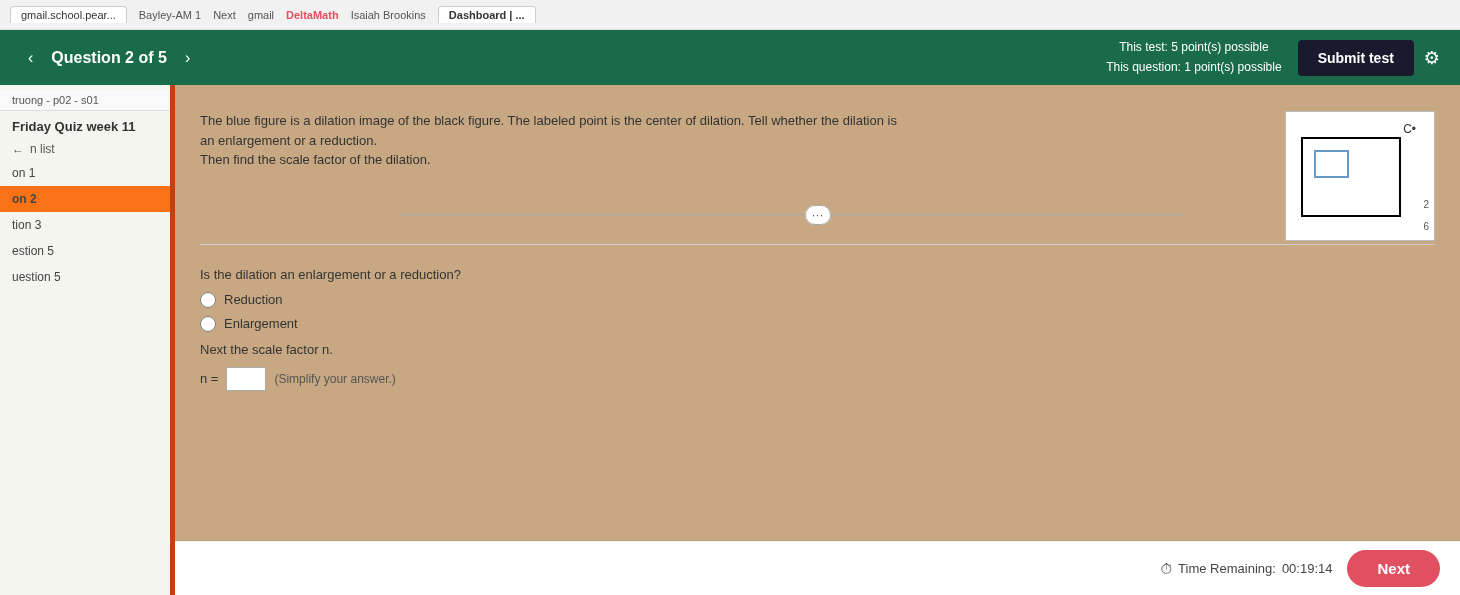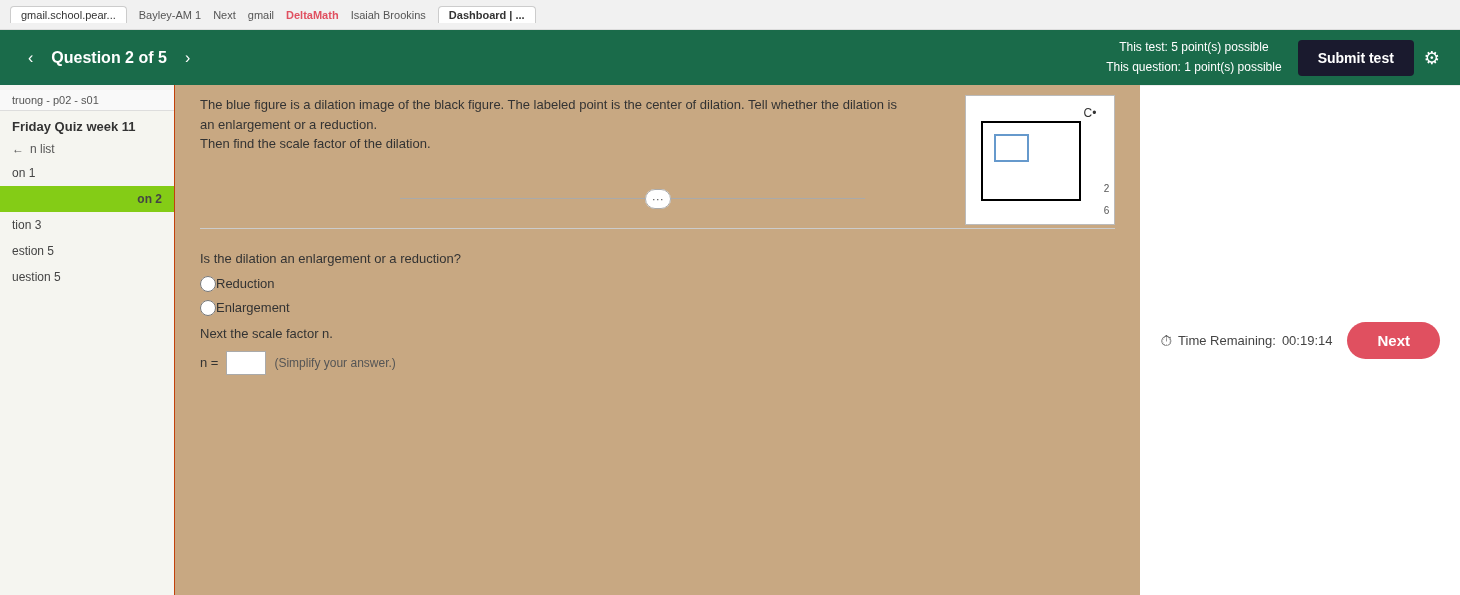--- a/index.html
+++ b/index.html
@@ -35,21 +35,21 @@
     }
     .browser-link {
       color: #555;
       font-size: 11px;
     }
 
     
     .sidebar {
       width: 175px;
       background: #f5f5f0;
-      border-right: 1px solid #c2410c;
+      border-right: 5px solid #c2410c;
       flex-shrink: 0;
       padding-top: 5px;
     }
     .sidebar-header {
       font-size: 13px;
       font-weight: bold;
       color: #333;
       padding: 8px 12px 4px 12px;
     }
     .sidebar-collapse-btn {
@@ -156,21 +156,21 @@
       padding: 10px 0;
     }
     .question-label {
       font-size: 13px;
       color: #333;
       margin-bottom: 10px;
     }
     .radio-option {
       display: flex;
       align-items: center;
-      gap: 0;
+      gap: 8px;
       margin-bottom: 8px;
       font-size: 13px;
       color: #333;
       cursor: pointer;
     }
     .radio-option input[type="radio"] {
       width: 16px;
       height: 16px;
       cursor: pointer;
     }
@@ -238,21 +238,22 @@
       overflow: hidden;
     }
     .right-panel {
       flex: 1;
       display: flex;
       flex-direction: column;
     }
     .content-with-footer {
       flex: 1;
       display: flex;
-      flex-direction: row;
+      flex-direction: column;
+      margin-top: 16px;
     }
     .scrollable-content {
       flex: 1;
       overflow-y: auto;
       padding: 10px 25px 5px 25px;
     }
   </style>
 </head>
 <body>
 
@@ -289,21 +290,21 @@
     <div class="sidebar">
       <div class="breadcrumb-bar">truong - p02 - s01</div>
       <div class="sidebar-header">Friday Quiz week 11</div>
       <div class="sidebar-collapse-btn">
         <span>←</span>
         <span style="margin-left:6px;">n list</span>
       </div>
       <div class="sidebar-item">
         <span class="sidebar-item-label">on 1</span>
       </div>
-      <div class="sidebar-item active" style="background:#84cc16;text-align:right;">
+      <div class="sidebar-item active" style="background:#f97316;">
         <span class="sidebar-item-label">on 2</span>
       </div>
       <div class="sidebar-item">
         <span class="sidebar-item-label">tion 3</span>
       </div>
       <div class="sidebar-item">
         <span class="sidebar-item-label">estion 5</span>
       </div>
       <div class="sidebar-item">
         <span class="sidebar-item-label">uestion 5</span>

